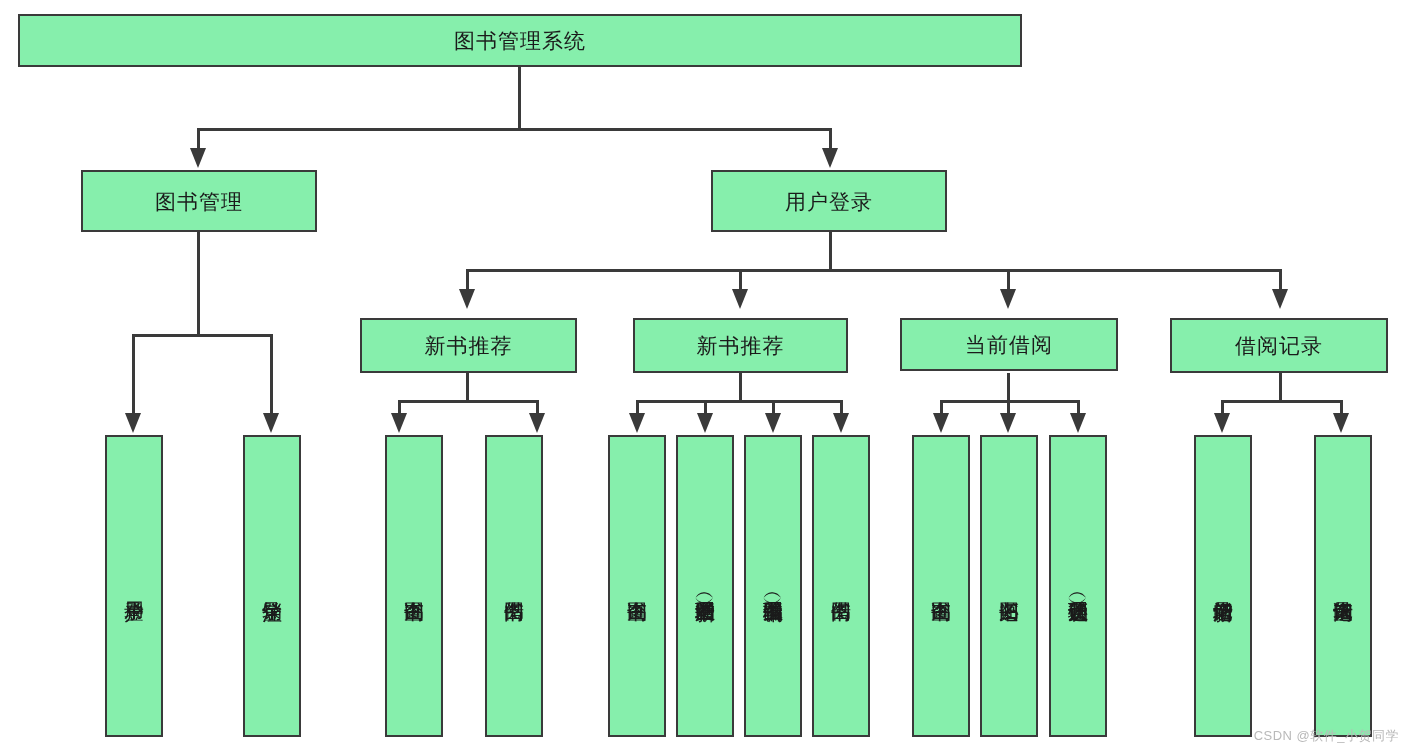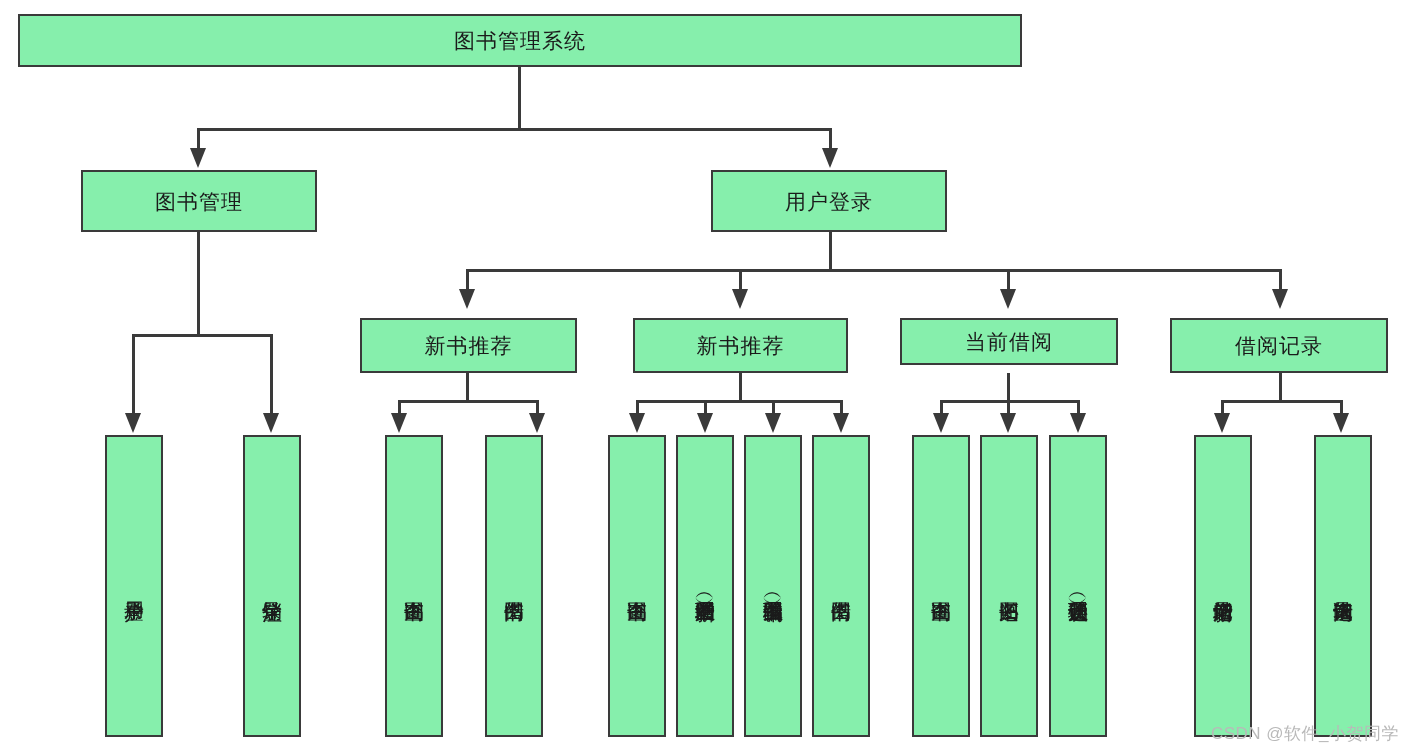--- a/index.html
+++ b/index.html
@@ -58,21 +58,21 @@
     width:0;height:0;
     border-left:8px solid transparent;
     border-right:8px solid transparent;
     border-top:20px solid #3a3a3a;
   }
   
   #watermark{
     position:absolute;
     right:6px;
     bottom:2px;
-    font-size:17px;
+    font-size:13px;
     color:#b9b9b9;
     letter-spacing:0.5px;
     white-space:nowrap;
     pointer-events:none;
   }
 </style>
 </head>
 <body>
 
 <div id="canvas">
@@ -119,21 +119,21 @@
 
   <div class="ln v" style="left:1279px;top:269px;width:3px;height:22px;"></div>
   <div class="arrow" style="left:1272px;top:289px;"></div>
 
   <div class="node h" style="left:360px;top:318px;width:217px;height:55px;">
     <span>新书推荐</span>
   </div>
   <div class="node h" style="left:633px;top:318px;width:215px;height:55px;">
     <span>新书推荐</span>
   </div>
-  <div class="node h" style="left:900px;top:318px;width:218px;height:47px;">
+  <div class="node h" style="left:900px;top:318px;width:218px;height:53px;">
     <span>当前借阅</span>
   </div>
   <div class="node h" style="left:1170px;top:318px;width:218px;height:55px;align-items:center;">
     <span>借阅记录</span>
   </div>
 
   <div class="ln v" style="left:466px;top:373px;width:3px;height:30px;"></div>
   <div class="ln h" style="left:398px;top:400px;width:140px;height:3px;"></div>
   <div class="ln v" style="left:398px;top:400px;width:3px;height:15px;"></div>
   <div class="arrow" style="left:391px;top:413px;"></div>

